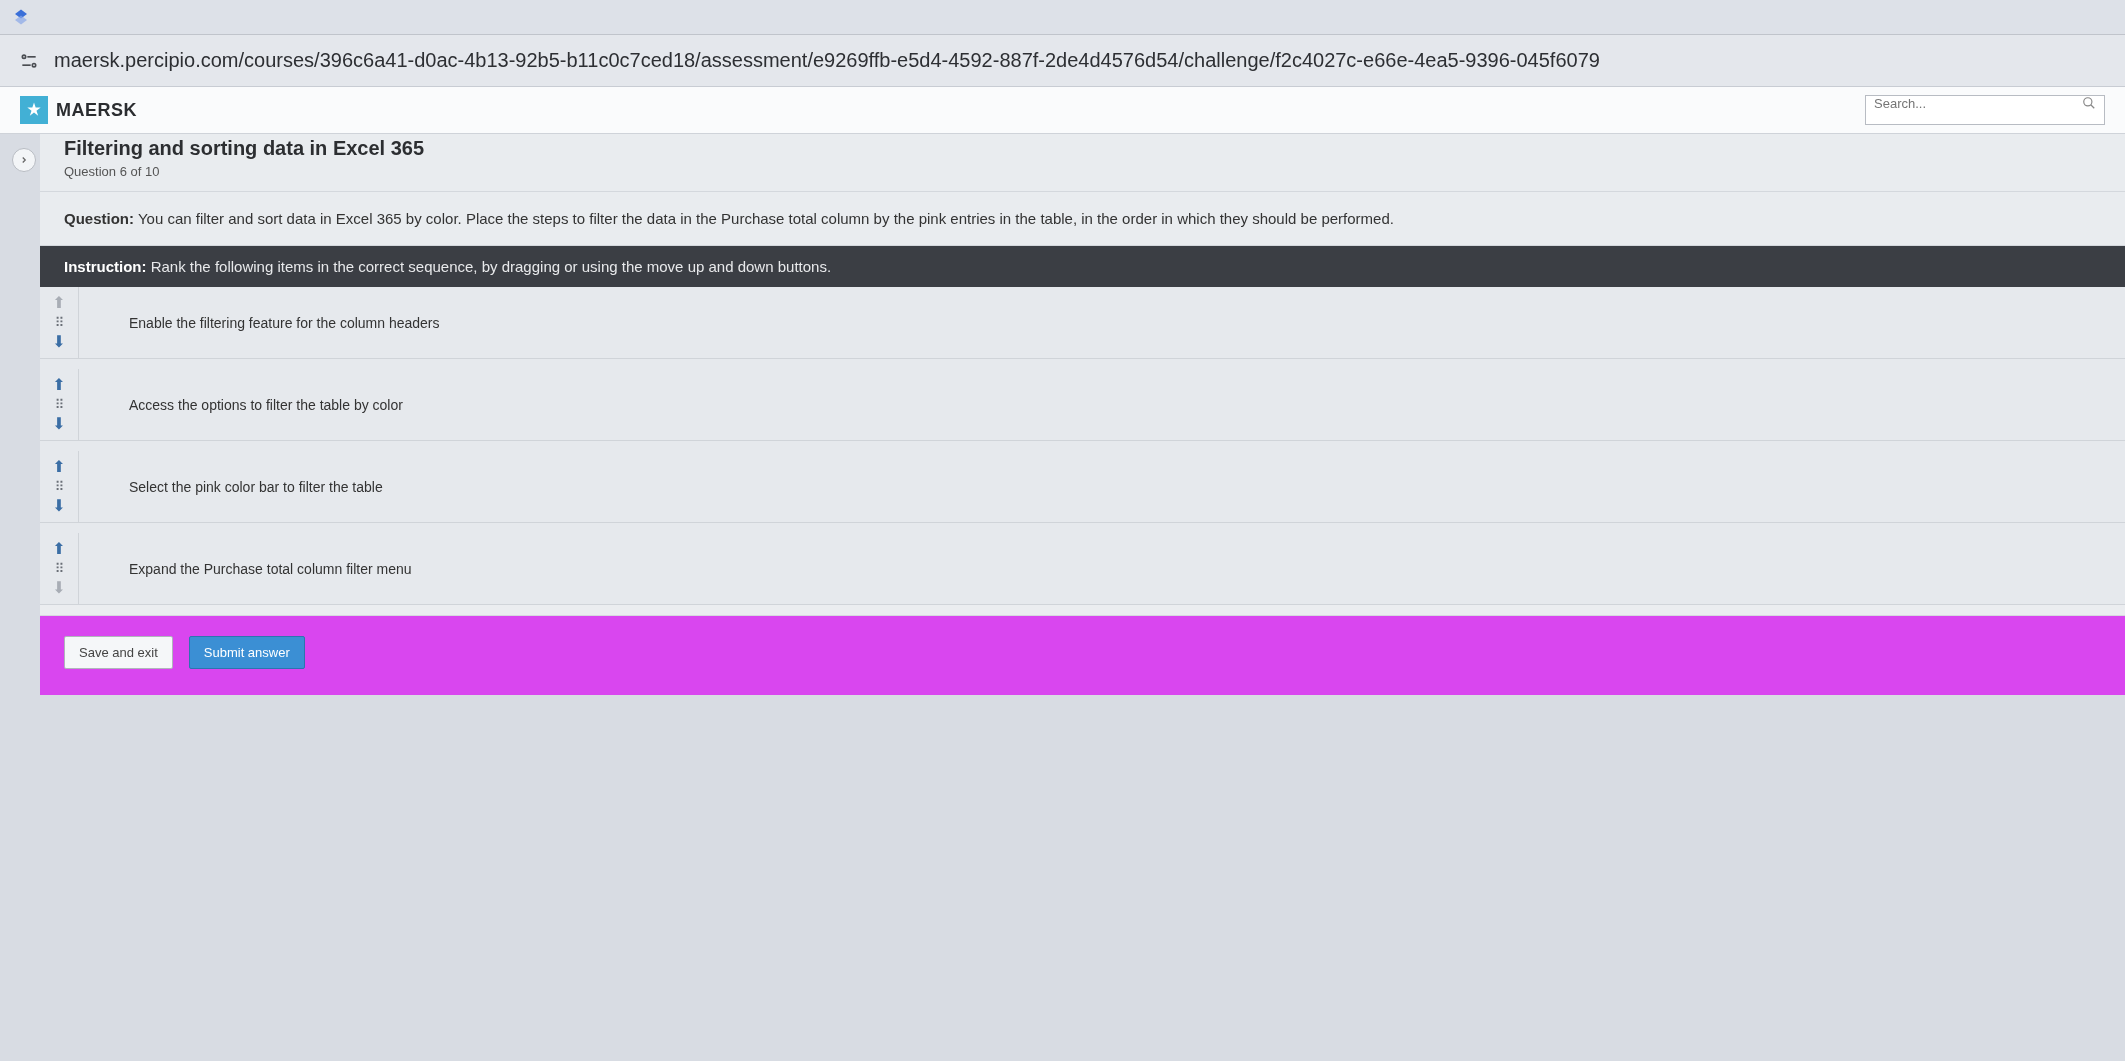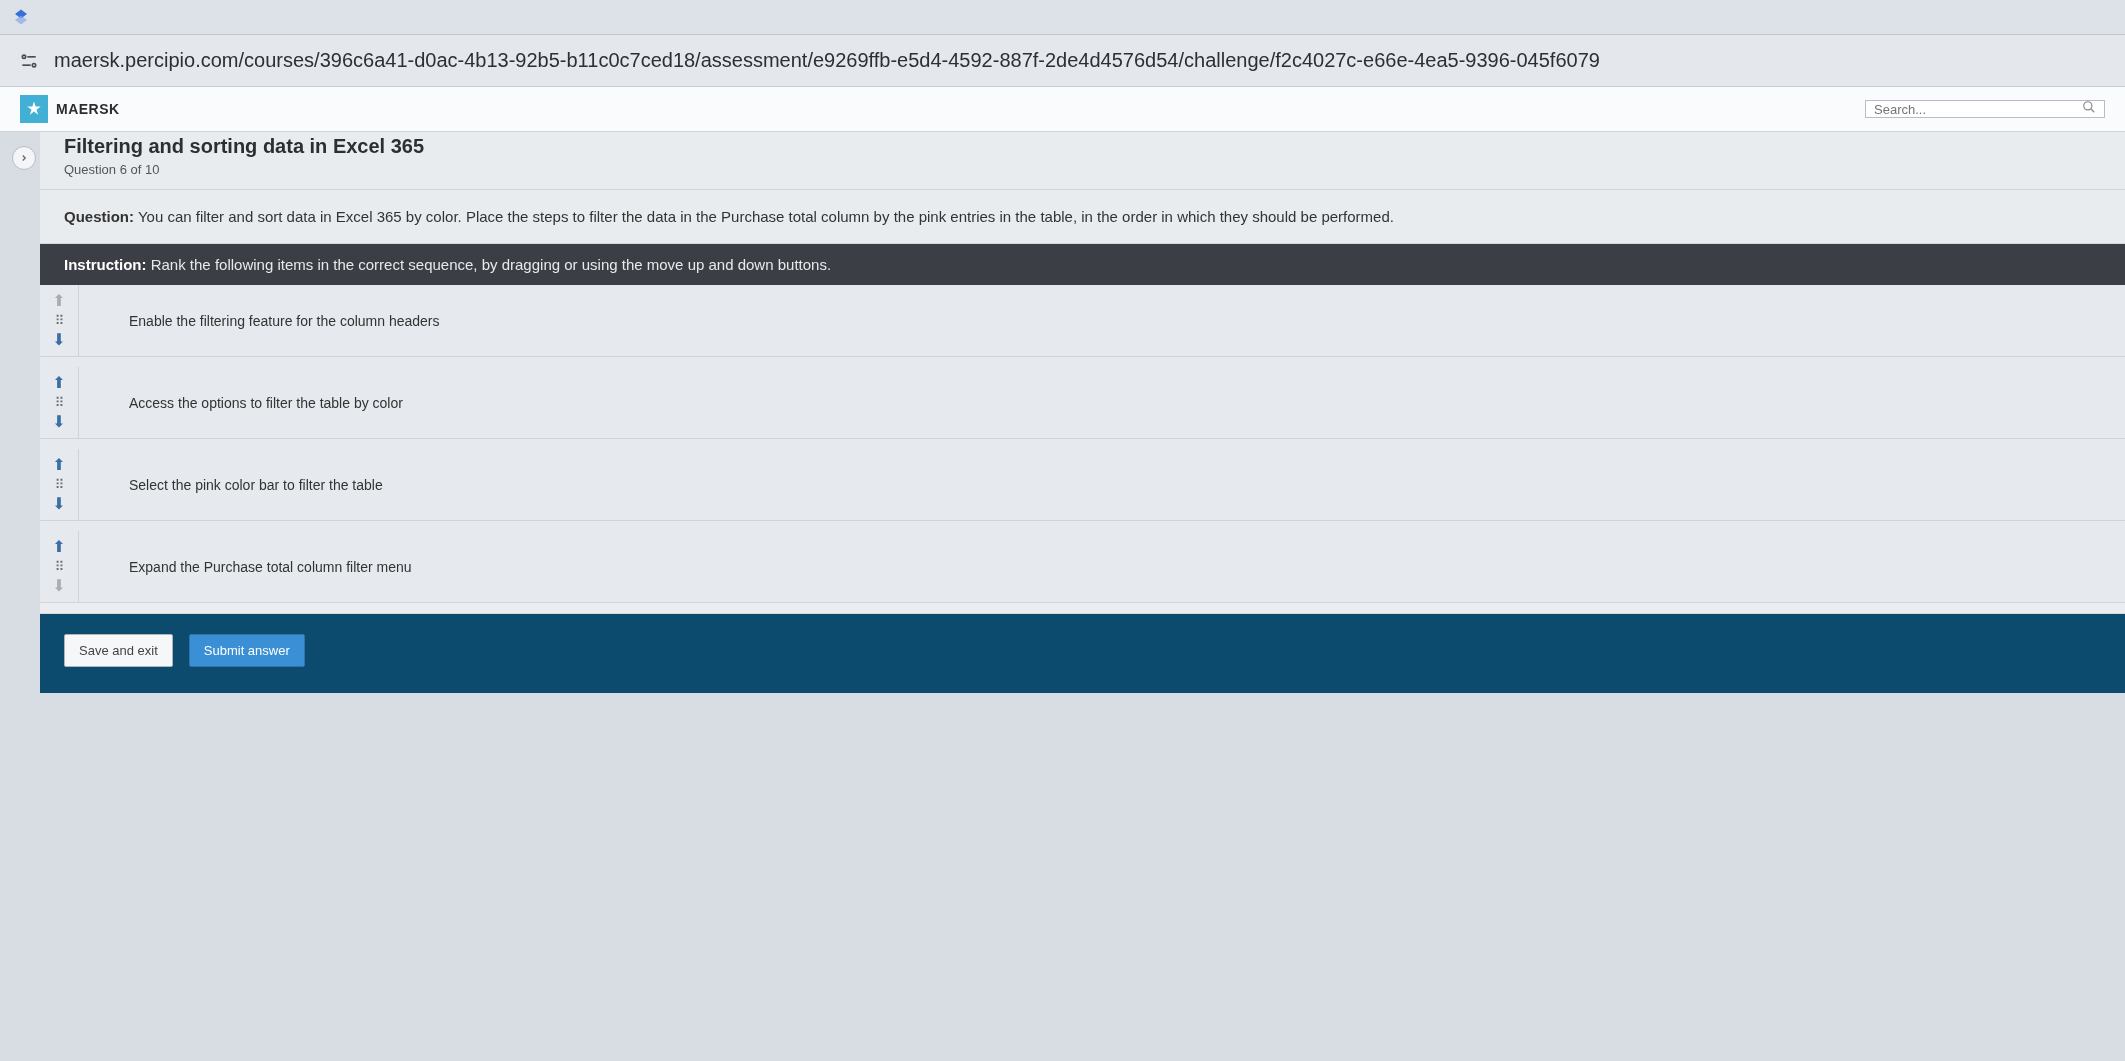--- a/index.html
+++ b/index.html
@@ -58,32 +58,32 @@
       align-items: center;
       gap: 8px;
     }
     .brand-logo {
       width: 28px; height: 28px;
       background: #42b0d5;
       display: flex; align-items: center; justify-content: center;
       color: white;
     }
     .brand-text {
-      font-size: 14px;
+      font-size: 18px;
       font-weight: bold;
       color: #2b2d30;
       letter-spacing: 0.5px;
     }
     .search-box {
       border: 1px solid #b8bcc3;
       background: #fff;
       width: 240px;
-      height: 18px;
-      display: flex;
-      align-items: flex-end;
+      height: 30px;
+      display: flex;
+      align-items: flex-start;
       padding: 0 8px;
     }
     .search-box input {
       flex: 1;
       border: none;
       outline: none;
       font-size: 13px;
       color: #555;
       background: transparent;
     }
@@ -183,21 +183,21 @@
       flex: 1;
       display: flex;
       align-items: center;
       padding: 0 8px 0 50px;
       font-size: 14px;
       color: #333;
       border-left: 1px solid #d0d4d9;
     }
     .action-bar {
       padding: 20px 24px 26px;
-      background: #0c4a6e;
+      background: #d946ef;
       display: flex;
       gap: 16px;
       border-top: 1px solid #d6d9de;
       margin-top: 8px;
       align-items: center;
     }
     .btn {
       padding: 8px 14px;
       font-size: 13px;
       border-radius: 2px;

